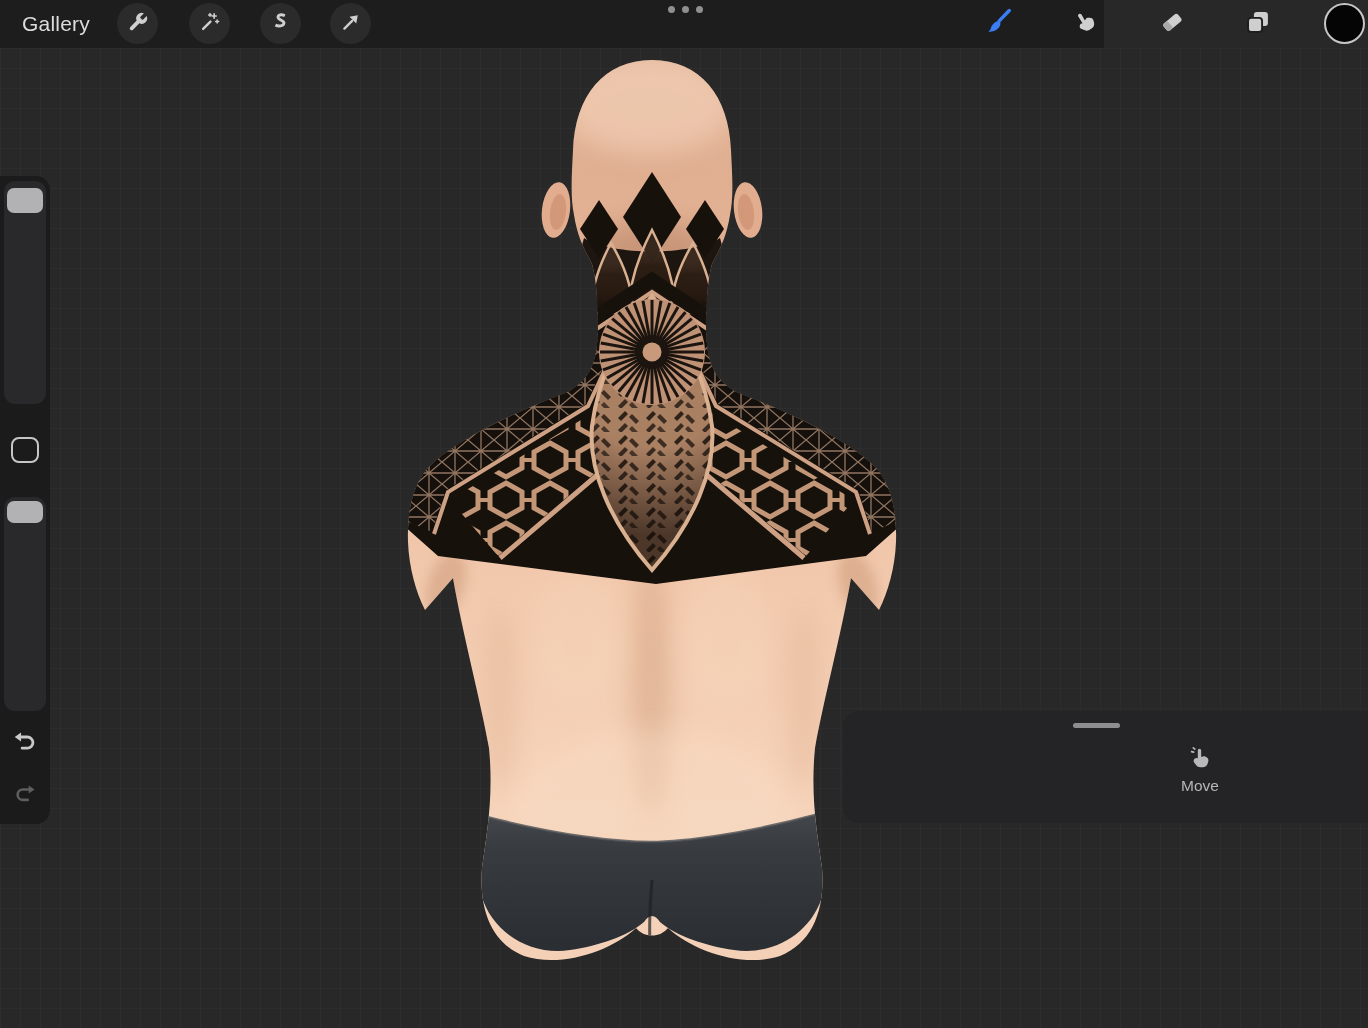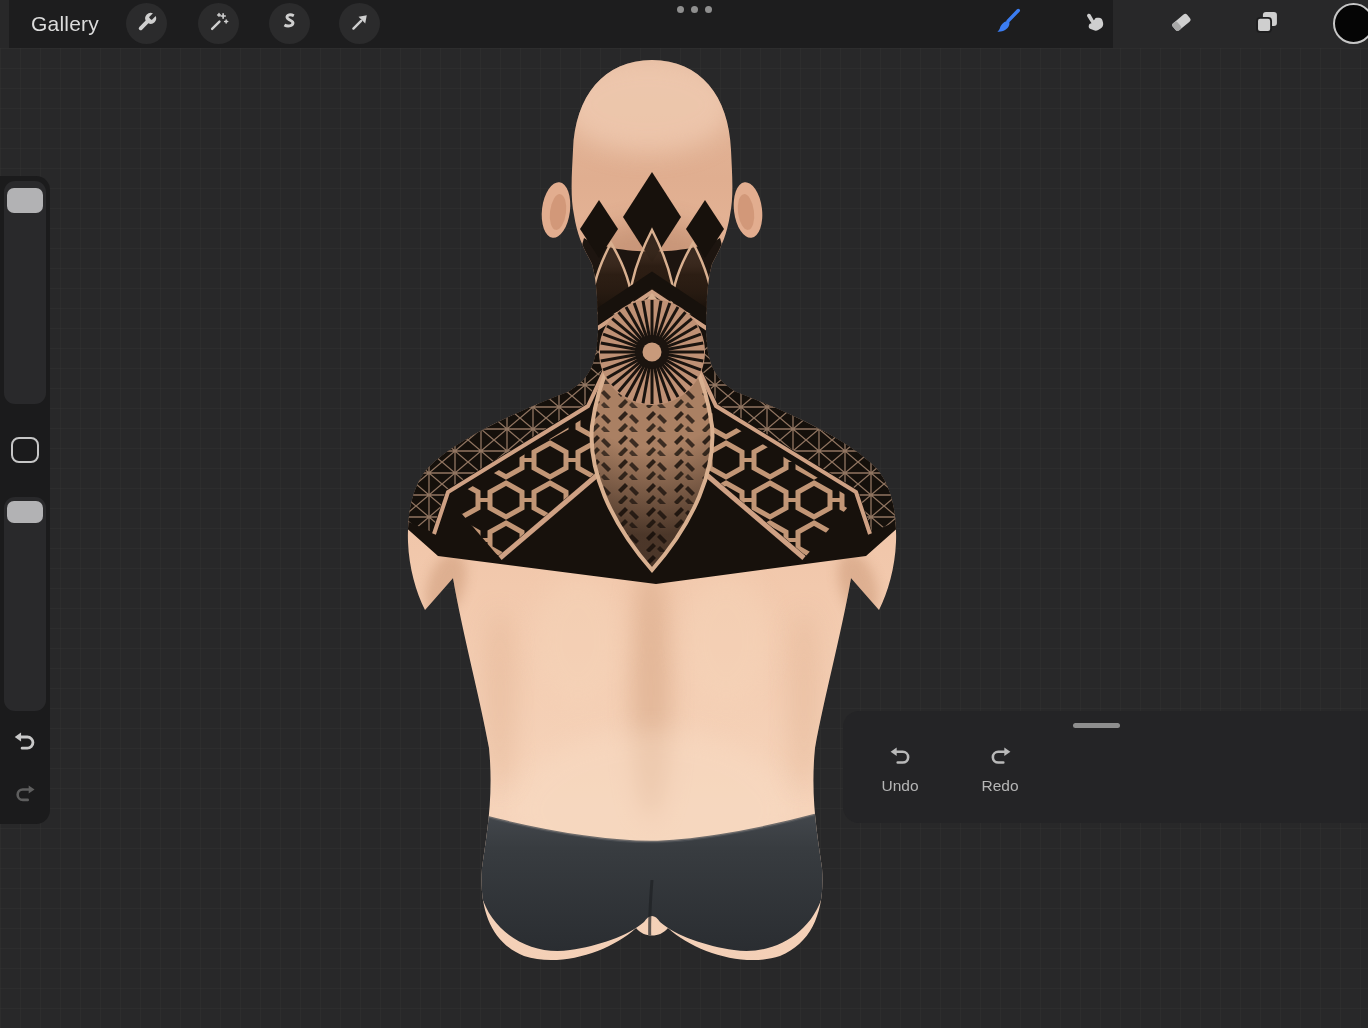--- a/index.html
+++ b/index.html
@@ -3,21 +3,21 @@
 <meta charset="utf-8">
 <style>
   html,body{margin:0;padding:0;}
   body{
     width:1368px;height:1028px;overflow:hidden;position:relative;
     background:#282829;font-family:"Liberation Sans",sans-serif;
     -webkit-font-smoothing:antialiased;
   }
   
   .topbar{
-    position:absolute;left:9px;top:0;width:1104px;height:48px;
+    position:absolute;left:0;top:0;width:1104px;height:48px;
     background:#1d1d1e;z-index:30;
   }
   .gallery{
     position:absolute;left:22px;top:0;height:48px;line-height:48px;
     font-size:21px;color:#dcdcdc;letter-spacing:.2px;cursor:default;
   }
   .circbtn{
     position:absolute;top:3px;width:41px;height:41px;border-radius:50%;
     background:#2b2b2c;display:flex;align-items:center;justify-content:center;
   }
@@ -346,37 +346,26 @@
         <path d="M7.5 6 H14 a4.8 4.8 0 0 1 0 9.6 H9.5" fill="none" stroke="#5e5e5e" stroke-width="2.4" stroke-linecap="round"></path>
         <path d="M8.6 2.2 L3.2 6 L8.6 9.8 Z" fill="#5e5e5e"></path>
       </g>
     </svg>
   </div>
 </div>
 
 <div class="gpanel">
   <div class="ghandle"></div>
 
-  <div class="gbtn" style="left:11px">
+
+
+
+  <div class="gbtn" style="left:311px">
     <span>
       <svg width="27" height="27" viewBox="0 0 24 24">
-        <path d="M7.5 6 H14 a4.8 4.8 0 0 1 0 9.6 H9.5" fill="none" stroke="#b9b9b9" stroke-width="2.3" stroke-linecap="round"></path>
-        <path d="M8.6 2.2 L3.2 6 L8.6 9.8 Z" fill="#b9b9b9"></path>
-      </svg>
-    </span>
-    <span class="lbl">Undo</span>
-  </div>
-
-  <div class="gbtn" style="left:111px">
-    <span>
-      <svg width="27" height="27" viewBox="0 0 24 24">
-        <g transform="scale(-1,1) translate(-24,0)">
-          <path d="M7.5 6 H14 a4.8 4.8 0 0 1 0 9.6 H9.5" fill="none" stroke="#b9b9b9" stroke-width="2.3" stroke-linecap="round"></path>
-          <path d="M8.6 2.2 L3.2 6 L8.6 9.8 Z" fill="#b9b9b9"></path>
-        </g>
-      </svg>
-    </span>
-    <span class="lbl">Redo</span>
-  </div>
-
-
+        <path d="M11 3.4c.9 0 1.6.7 1.6 1.6v5.5h.9c.6-.6 1.5-.8 2.3-.4l1.5.8c1.4.7 2.1 2.3 1.6 3.8l-.6 2c-.6 1.8-2.3 3-4.2 3h-2.4c-1.3 0-2.5-.6-3.3-1.5l-1.9-2.4c-.9-1.1-.8-2.6.2-3.5.8-.8 1.9-.9 2.9-.4V5c0-.9.7-1.6 1.4-1.6z" fill="#b9b9b9"></path>
+        <path d="M7 3.6 5.6 2.5 M5.9 6.3 4.1 5.9" stroke="#b9b9b9" stroke-width="1.5" stroke-linecap="round"></path>
+      </svg>
+    </span>
+    <span class="lbl">Move</span>
+  </div>
 
 </div>
 
 </body></html>

